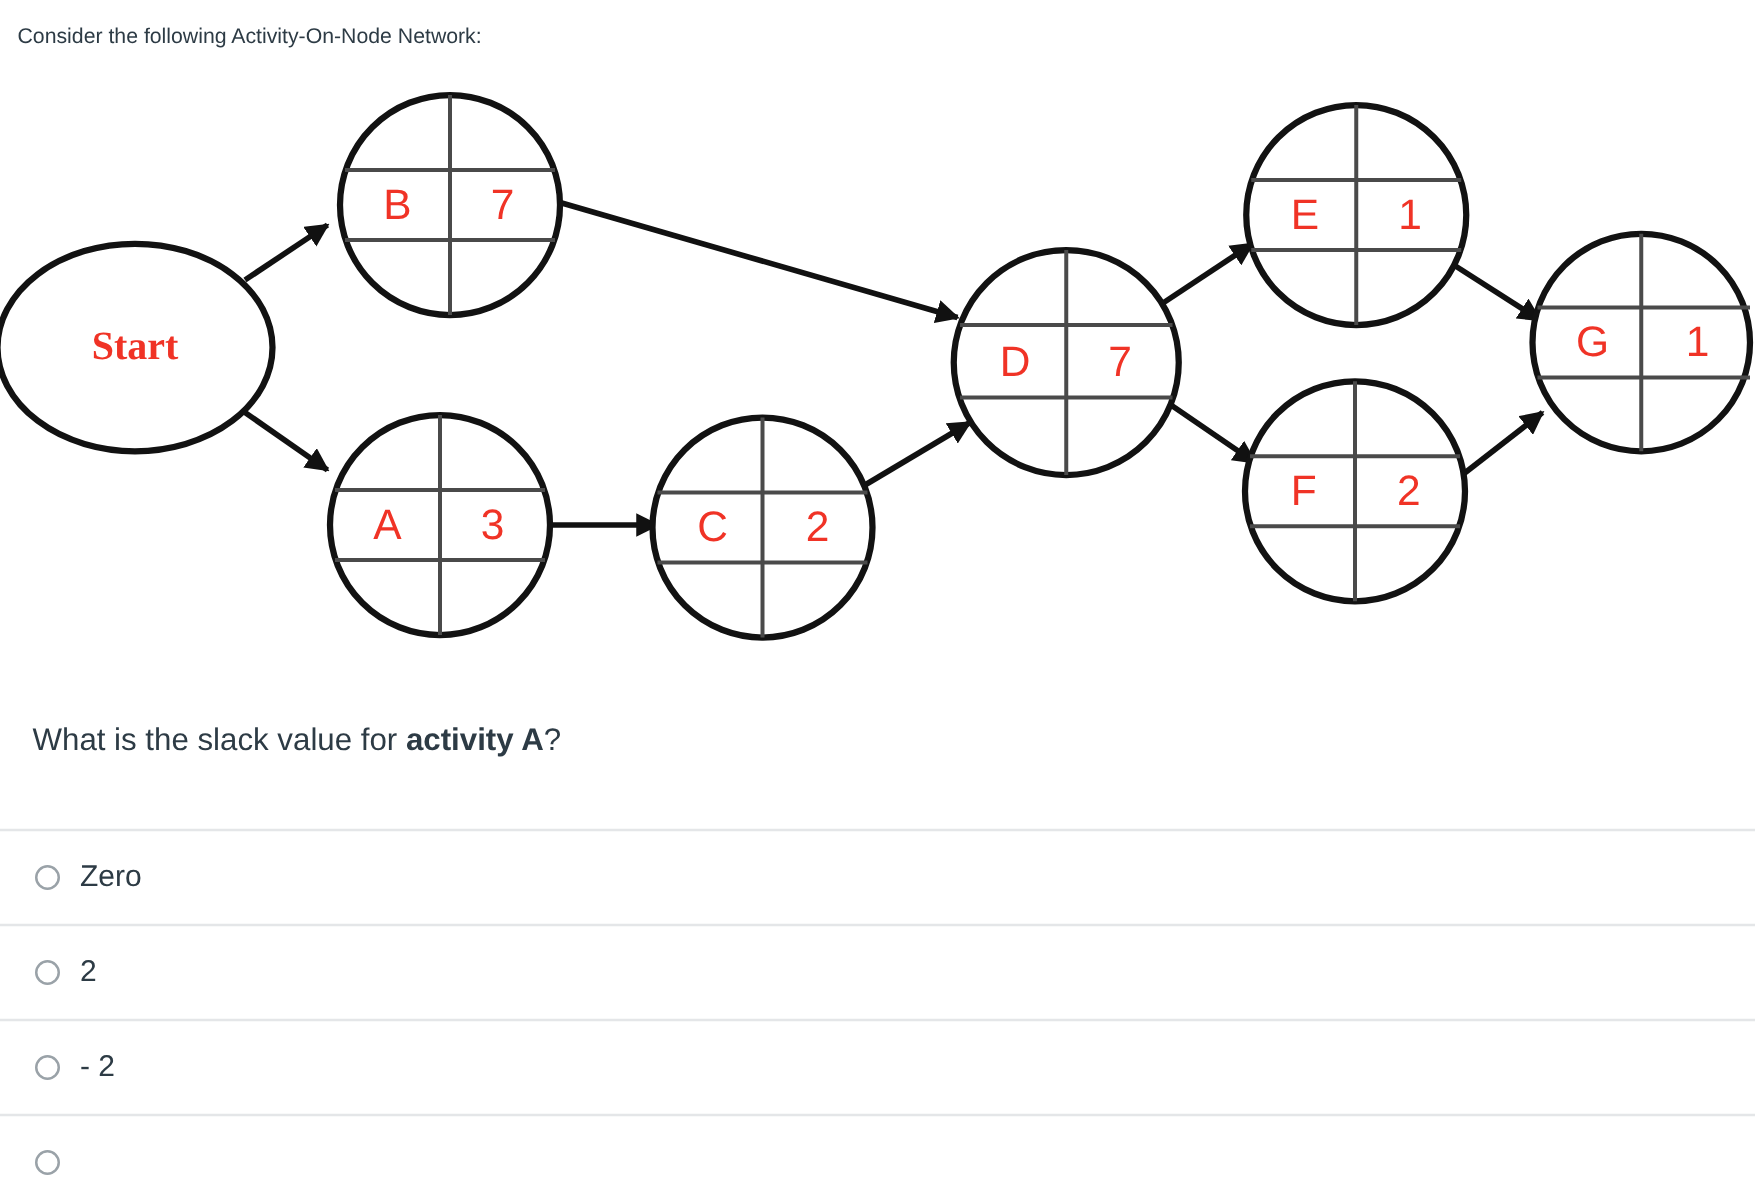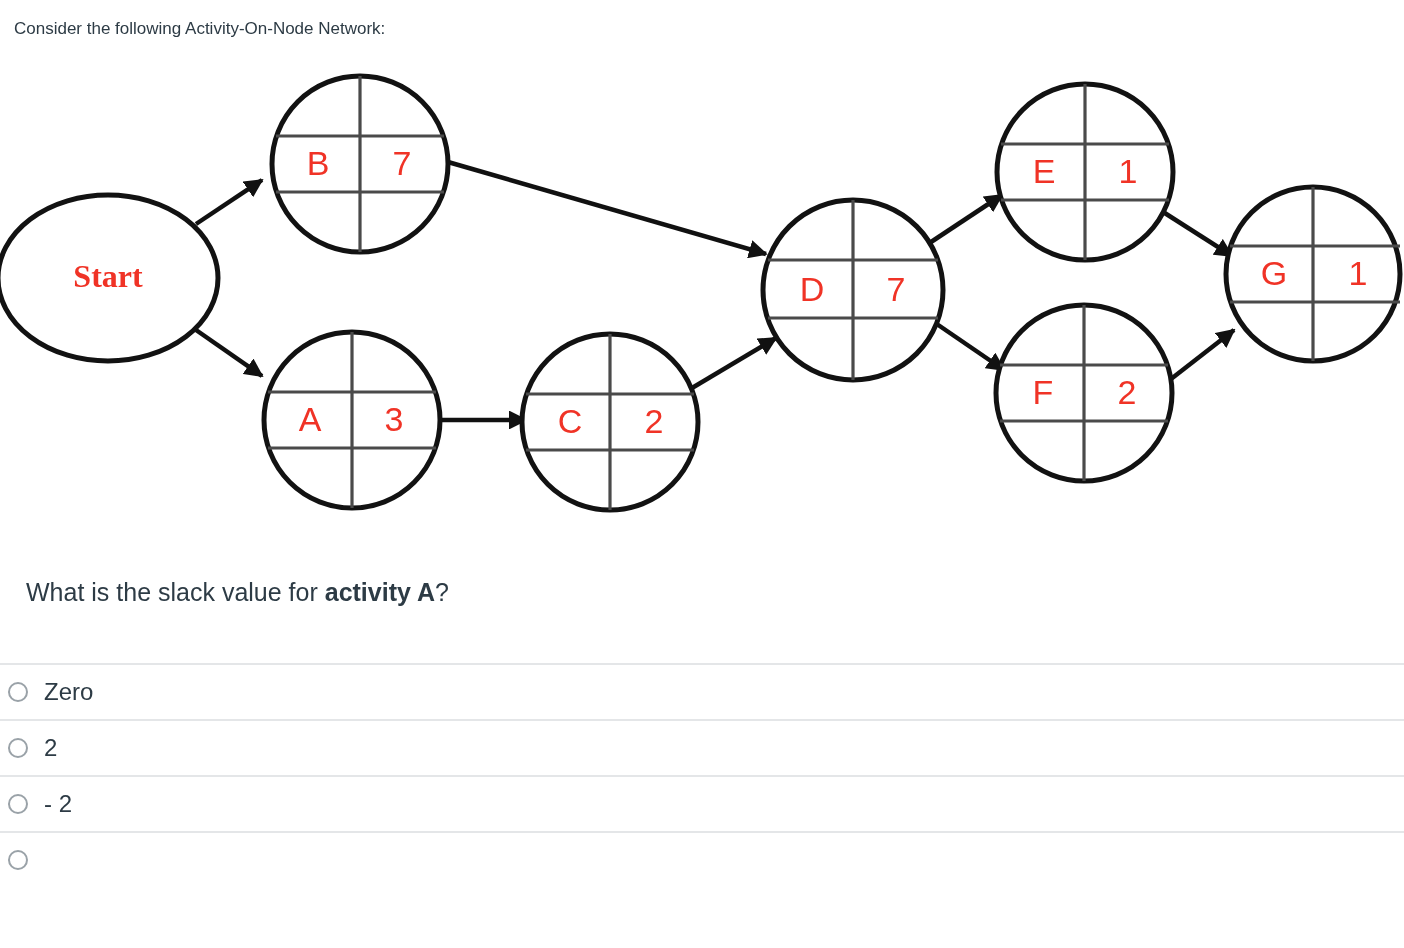--- a/index.html
+++ b/index.html
@@ -90,25 +90,25 @@
 
   
   .answers {
     position: absolute;
     left: 0;
     top: 663px;
     width: 1404px;
   }
   .answer-row {
     position: relative;
-    height: 56px;
+    height: 76px;
     border-top: 2px solid #e4e6e8;
     display: flex;
     align-items: center;
-    padding-left: 8px;
+    padding-left: 28px;
     box-sizing: border-box;
   }
   .radio {
     width: 20px;
     height: 20px;
     min-width: 20px;
     border: 2px solid #9aa2a8;
     border-radius: 50%;
     background: #ffffff;
     box-sizing: border-box;

